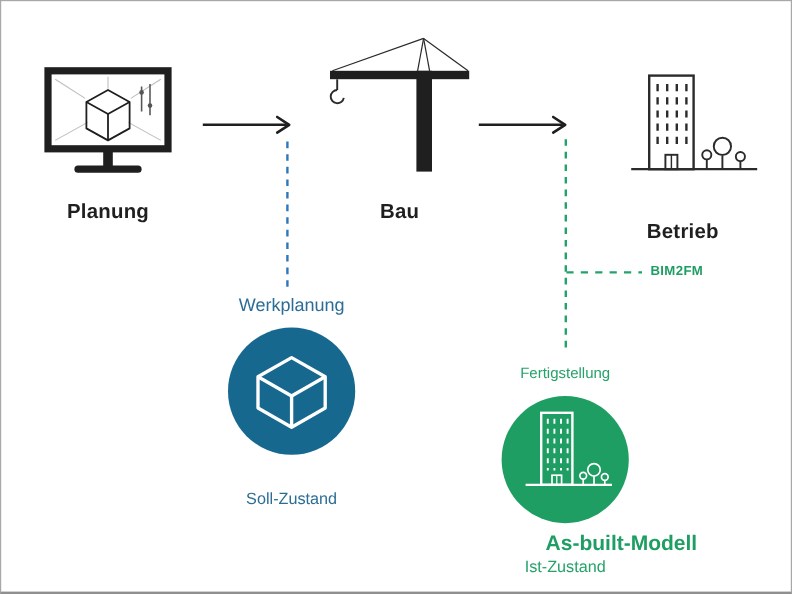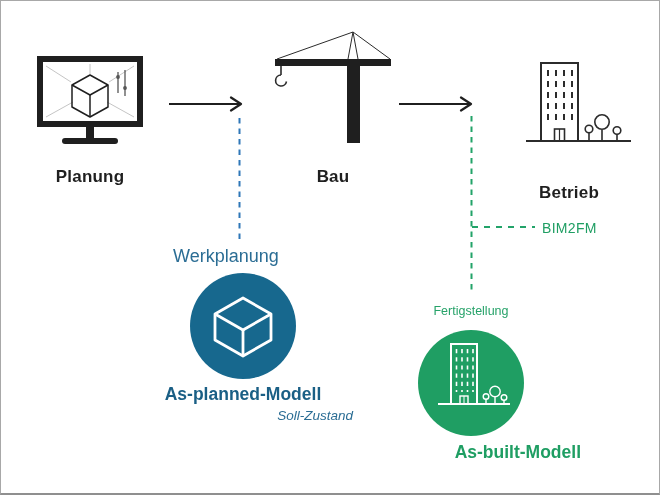--- a/index.html
+++ b/index.html
@@ -13,45 +13,45 @@
     font-family:"Liberation Sans", sans-serif;
     overflow:hidden;
   }
   .abs{position:absolute;}
   .phase-label{
     position:absolute;width:120px;text-align:center;
     font-size:17px;font-weight:bold;color:var(--ink,#1f1f1f);
     letter-spacing:.2px;
   }
   .caption-blue{
-    position:absolute;width:140px;text-align:left;
-    font-size:18px;color:var(--blue-caption,#2b6d94);
+    position:absolute;width:140px;text-align:center;
+    font-size:15px;color:var(--blue-caption,#2b6d94);
   }
   .title-blue{
     position:absolute;width:220px;text-align:center;
     font-size:17.5px;font-weight:bold;color:var(--blue-heading,#1a5f85);
   }
   .sub-blue{
-    position:absolute;width:220px;text-align:right;
-    font-size:13.5px;color:var(--blue-caption,#2b6d94);font-style:italic;
+    position:absolute;width:220px;text-align:center;
+    font-size:13.5px;color:var(--blue-caption,#2b6d94);
   }
   .caption-green{
     position:absolute;width:140px;text-align:center;
     font-size:12.5px;color:var(--green-caption,#26a269);
   }
   .title-green{
     position:absolute;width:220px;text-align:right;
     font-size:17.5px;font-weight:bold;color:var(--green-main,#1f9e63);
   }
   .sub-green{
     position:absolute;width:220px;text-align:center;
     font-size:13.5px;color:var(--green-caption,#26a269);
   }
   .bim2fm{
-    position:absolute;font-size:14px;font-weight:normal;
+    position:absolute;font-size:11px;font-weight:bold;
     color:var(--green-main,#1f9e63);letter-spacing:.3px;
   }
   .circle{
     position:absolute;width:106px;height:106px;border-radius:50%;
     display:flex;align-items:center;justify-content:center;
   }
   .circle.blue{background:var(--blue-circle,#17688e);}
   .circle.green{background:var(--green-main,#1f9e63);}
   svg{display:block;}
   .ink-stroke{stroke:var(--ink,#1f1f1f);}
@@ -152,21 +152,20 @@
   <div class="circle blue" style="left:189px;top:272px;">
     <svg width="106" height="106" viewBox="0 0 106 106">
       <g fill="none" stroke="#fff" stroke-width="2.8" stroke-linejoin="round">
         <path d="M53 25 L81 41 L81 67 L53 83 L25 67 L25 41 Z"></path>
         <path d="M25 41 L53 57 L81 41"></path>
         <path d="M53 57 L53 83"></path>
       </g>
     </svg>
   </div>
 
-  <div class="title-blue" style="left:132px;top:383px;">As-planned-Modell</div>
   <div class="sub-blue" style="left:132px;top:407px;">Soll-Zustand</div>
 
   <div class="caption-green" style="left:400px;top:303px;">Fertigstellung</div>
 
   <div class="circle green" style="left:417px;top:329px;">
     <svg width="106" height="106" viewBox="0 0 106 106">
       <rect x="33" y="14" width="26" height="60" fill="none" stroke="#fff" stroke-width="2"></rect>
       <g stroke="#fff" stroke-width="1.6" stroke-dasharray="4.2 4">
         <line x1="38.5" y1="19" x2="38.5" y2="62"></line>
         <line x1="44" y1="19" x2="44" y2="62"></line>
@@ -181,14 +180,15 @@
         <circle cx="68" cy="66.5" r="2.8"></circle>
         <line x1="77" y1="67" x2="77" y2="74"></line>
         <circle cx="77" cy="61.5" r="5.2"></circle>
         <line x1="86" y1="70" x2="86" y2="74"></line>
         <circle cx="86" cy="67.5" r="2.8"></circle>
       </g>
     </svg>
   </div>
 
   <div class="title-green" style="left:360px;top:441px;">As-built-Modell</div>
+  <div class="sub-green" style="left:360px;top:464px;">Ist-Zustand</div>
 
 </div>
 
 </body></html>

